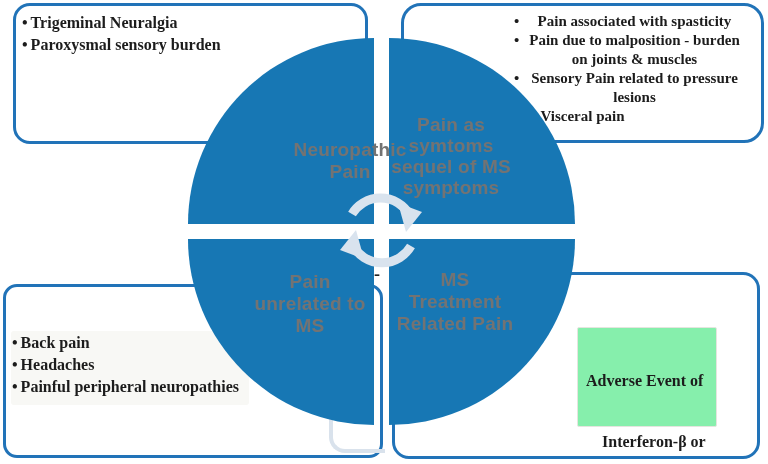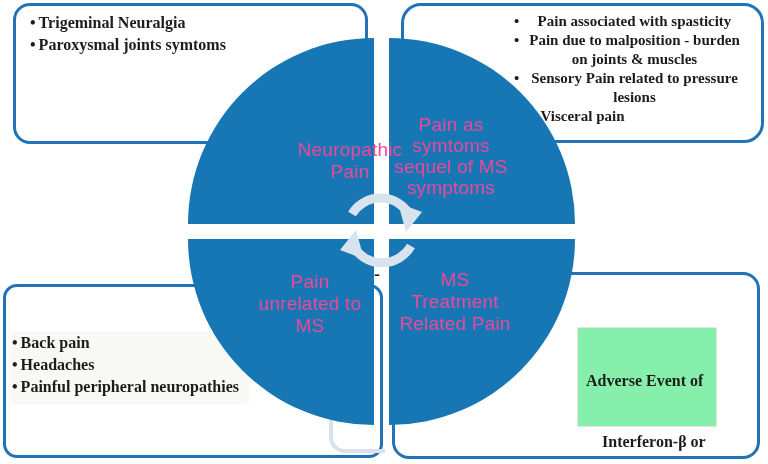--- a/index.html
+++ b/index.html
@@ -6,21 +6,21 @@
   .stage{
     position:relative;width:768px;height:464px;background:#ffffff;overflow:hidden;
     font-family:"Liberation Sans",sans-serif;
   }
 
   
   .box{
     position:absolute;background:#ffffff;border:3px solid #2173b8;border-radius:17px;
     box-sizing:border-box;z-index:1;
   }
-  .box-tl{left:13px;top:3px;width:355px;height:141px;padding-left:8px;}
+  .box-tl{left:13px;top:3px;width:355px;height:141px;}
   .box-tr{left:401px;top:3px;width:363px;height:140px;border-radius:20px;}
   .box-bl{left:3px;top:284px;width:380px;height:174px;border-radius:14px;}
   .box-br{left:392px;top:272px;width:368px;height:187px;}
 
   
   .list{color:#1c1c1c;font-family:"Liberation Serif",serif;font-weight:700;}
   .box-tl .list{padding:6px 6px 0 6px;font-size:16px;line-height:22px;}
   .box-bl .list{padding:45px 6px 0 6px;font-size:16px;line-height:22px;}
   .li::before{content:"\2022";margin-right:3px;}
 
@@ -62,22 +62,22 @@
   }
 
   
   .quad{position:absolute;width:186px;height:186px;background:#1777b4;z-index:3;}
   .q-tl{left:188px;top:38px;border-top-left-radius:100%;}
   .q-tr{left:389px;top:38px;border-top-right-radius:100%;}
   .q-bl{left:188px;top:239px;border-bottom-left-radius:100%;}
   .q-br{left:389px;top:239px;border-bottom-right-radius:100%;}
 
   .qlabel{
-    position:absolute;z-index:4;color:#ec4899;text-align:center;
-    font-weight:400;font-size:19px;line-height:22px;letter-spacing:0.2px;
+    position:absolute;z-index:4;color:#737373;text-align:center;
+    font-weight:700;font-size:19px;line-height:22px;letter-spacing:0.2px;
   }
   .l-tl{left:252px;top:139px;width:116px;margin-left:40px;}
   .l-tr{left:390px;top:114px;width:122px;line-height:21px;}
   .l-bl{left:250px;top:271px;width:120px;}
   .l-br{left:395px;top:269px;width:120px;}
   .qline{display:block;}
 
   
   .cycle-icon{position:absolute;left:339px;top:189px;z-index:5;}
   .center-dash{
@@ -86,21 +86,21 @@
   }
 </style>
 </head>
 <body>
 
 <div class="stage">
 
   <div class="box box-tl">
     <div class="list">
       <div class="li">Trigeminal Neuralgia</div>
-      <div class="li">Paroxysmal joints symtoms</div>
+      <div class="li">Paroxysmal sensory burden</div>
     </div>
   </div>
 
   <div class="box box-tr">
     <div class="tr-list">
       <div class="trline bulleted">Pain associated with spasticity</div>
       <div class="trline bulleted">Pain due to malposition - burden</div>
       <div class="trline">on joints &amp; muscles</div>
       <div class="trline bulleted">Sensory Pain related to pressure</div>
       <div class="trline">lesions</div>

